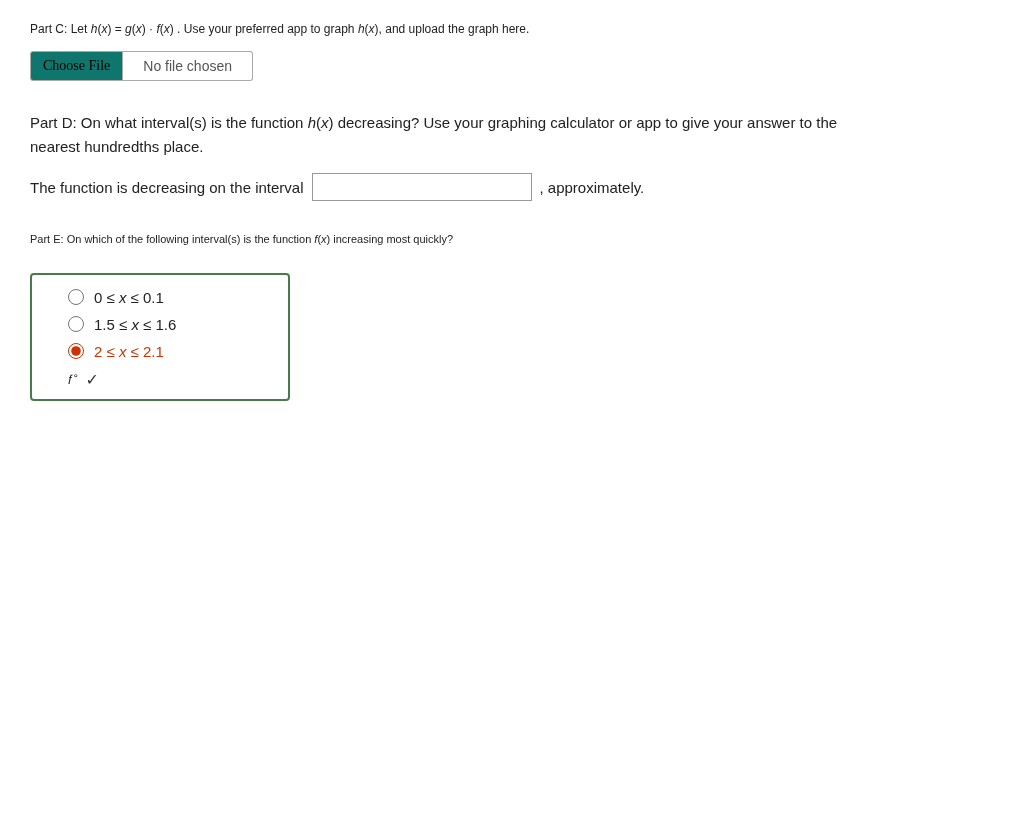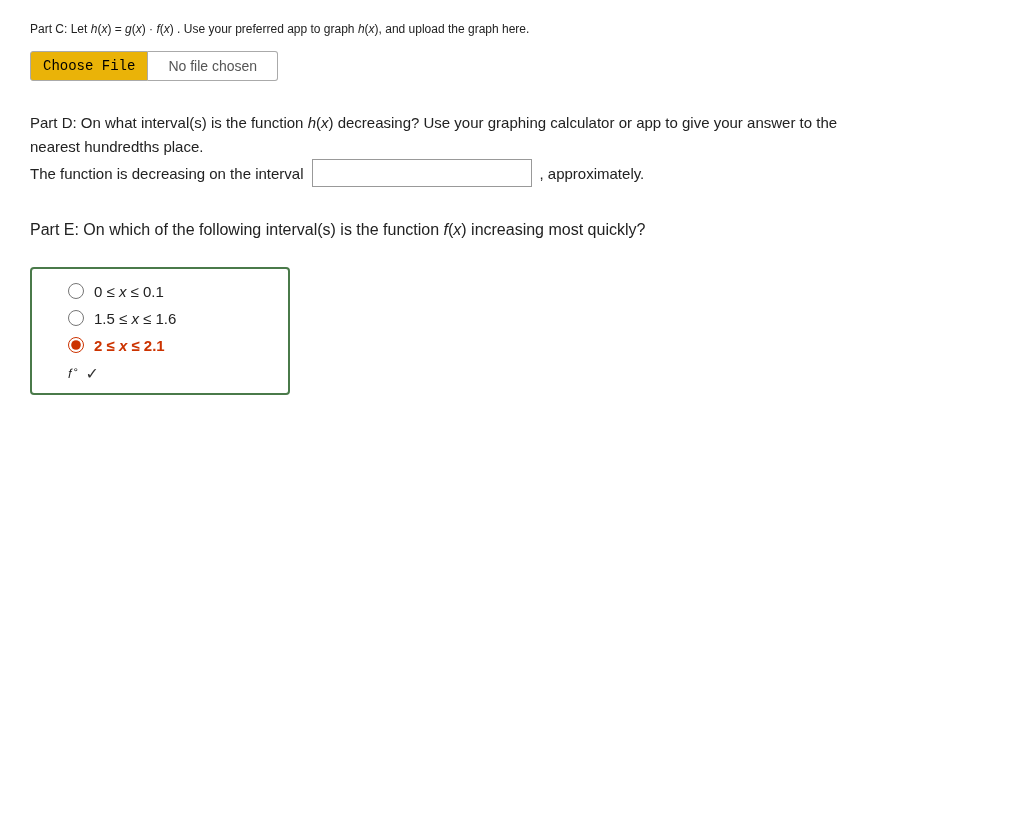--- a/index.html
+++ b/index.html
@@ -23,24 +23,24 @@
 
     .file-upload-area {
       display: flex;
       align-items: center;
       margin-top: 10px;
       margin-bottom: 10px;
     }
 
     .choose-file-btn {
       border: 1px solid #aaaaaa;
-      background: #eab308;
+      background: #0f766e;
       padding: 6px 12px;
       font-size: 14px;
-      font-family: Liberation Mono, monospace;
+      font-family: Liberation Serif, serif;
       cursor: pointer;
       border-radius: 3px 0 0 3px;
     }
 
     .no-file-label {
       border: 1px solid #aaaaaa;
       border-left: none;
       padding: 6px 20px;
       font-size: 14px;
       font-family: Arial, sans-serif;
@@ -117,25 +117,26 @@
       font-family: Arial, sans-serif;
       font-size: 12px;
       line-height: 1.6;
       margin-bottom: 12px;
     }
 
     .part-d-text {
       font-family: Arial, sans-serif;
       font-size: 15px;
       line-height: 1.6;
+      margin-bottom: 14px;
     }
 
     .part-e-text {
       font-family: Arial, sans-serif;
-      font-size: 16px;
+      font-size: 11px;
       line-height: 1.6;
       margin-bottom: 14px;
     }
   </style>
 </head>
 <body>
 
 <div class="section">
   <p class="part-c-text">
     <span>Part C:</span>
@@ -171,21 +172,21 @@
     <div class="radio-option">
       <input type="radio" name="partE" id="opt1" style="">
       <label for="opt1">0 ≤ <i>x</i> ≤ 0.1</label>
     </div>
     <div class="radio-option">
       <input type="radio" name="partE" id="opt3" style="">
       <label for="opt3">1.5 ≤ <i>x</i> ≤ 1.6</label>
     </div>
     <div class="radio-option selected">
       <input type="radio" name="partE" id="opt5" checked="" style="accent-color: rgb(204, 51, 0);">
-      <label for="opt5" style="color: #cc3300; font-weight: bold;">2 ≤ <i>x</i> ≤ 2.1</label>
+      <label for="opt5" style="color: #cc3300; font-weight: normal;">2 ≤ <i>x</i> ≤ 2.1</label>
     </div>
 
     <div class="check-icon-row">
       <span style="font-size:13px;">𝑓<sup style="font-size:9px;">⚬</sup></span>
       <span class="check-icon">✓</span>
     </div>
   </div>
 </div>
 
 </body></html>

